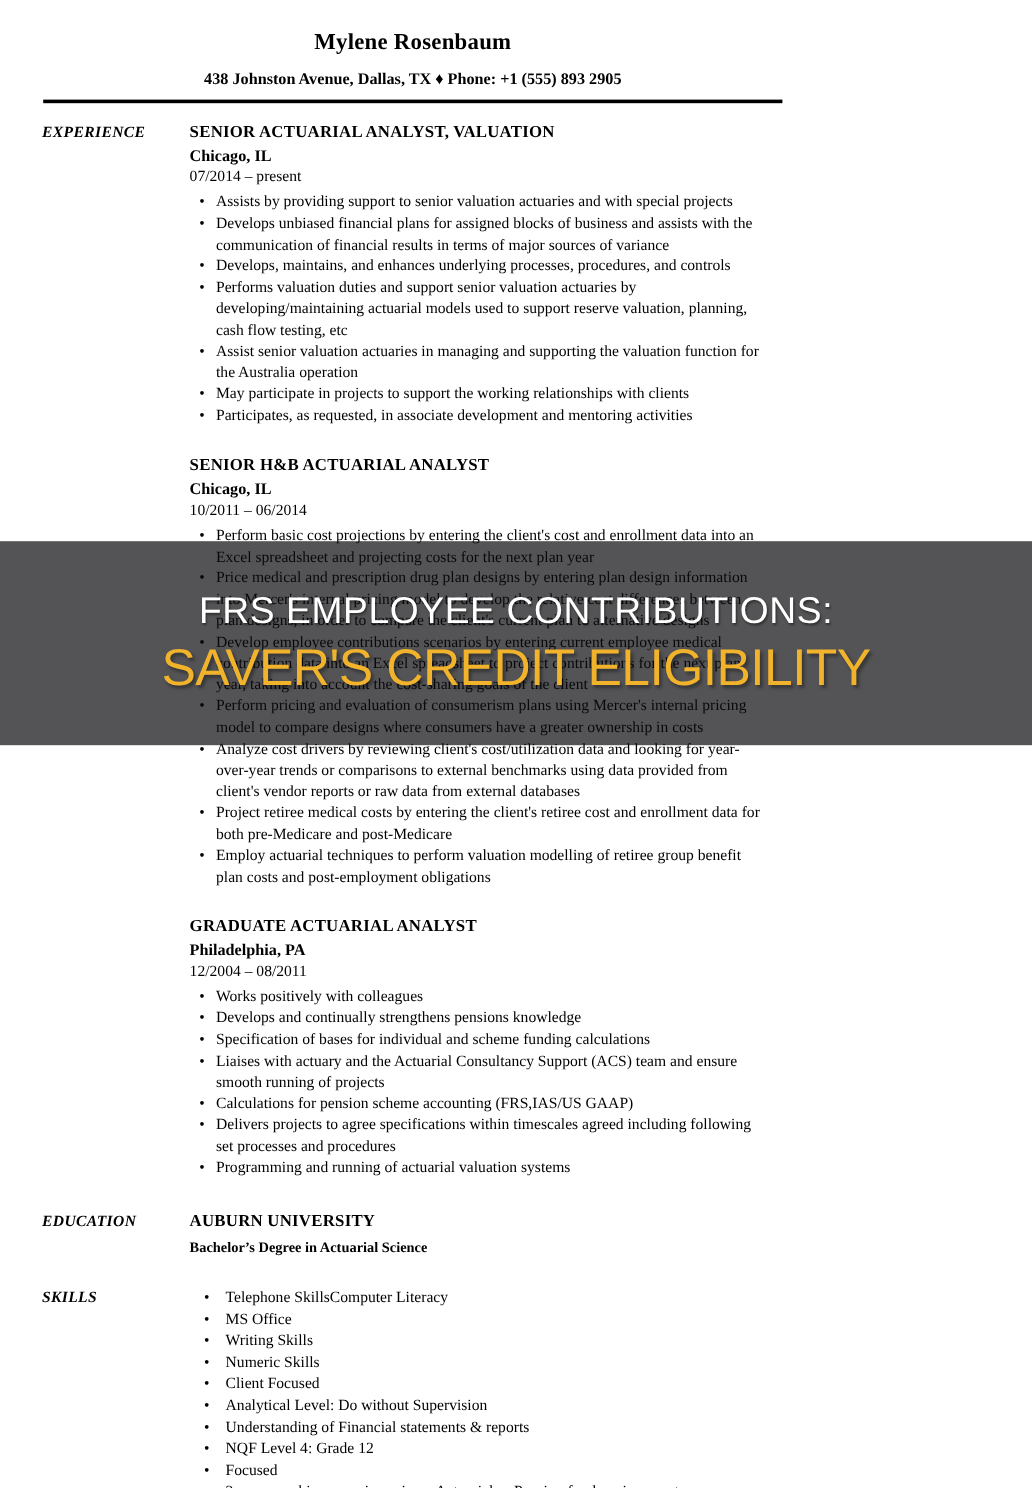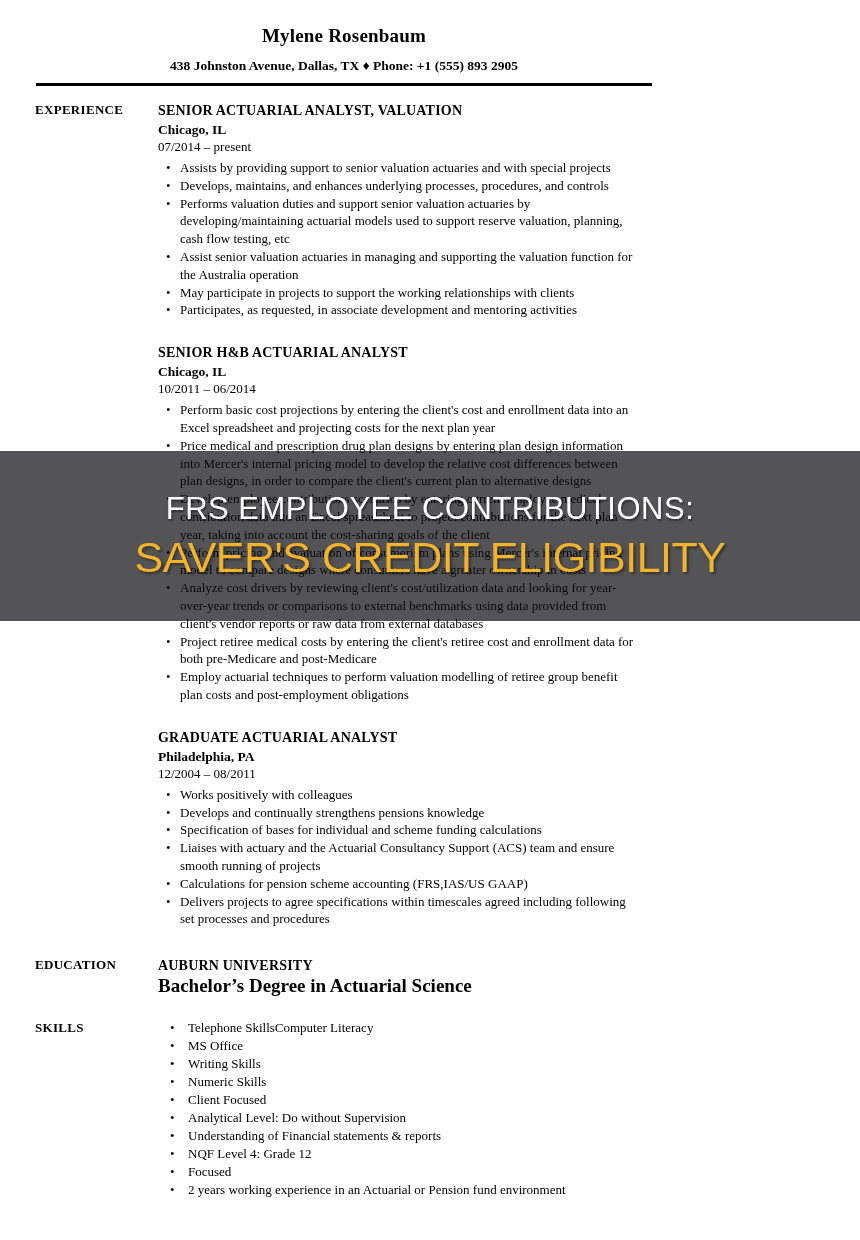--- a/index.html
+++ b/index.html
@@ -21,38 +21,39 @@
 
   
   .section { display:flex; align-items:flex-start; }
   .section.experience { margin-top:15px; }
   .section.education { margin-top:28px; }
   .section.skills { margin-top:24px; }
   .sec-label {
     flex:0 0 158px; box-sizing:border-box; padding-left:35px;
     font-weight:bold; font-size:13px; letter-spacing:0.3px;
     padding-top:1px;
+    font-style:italic;
   }
   .sec-content { flex:1; padding-right:46px; }
 
   .job { margin-bottom:24px; }
   .job:last-child { margin-bottom:0; }
   .job-title { font-weight:bold; font-size:14px; letter-spacing:0.2px; line-height:19px; }
   .job-loc { font-weight:bold; font-size:13.5px; line-height:18px; margin-top:1px; }
   .job-dates { font-size:13px; line-height:16px; }
 
   ul.bullets { list-style:none; margin:4px 0 0 0; padding:0; }
   ul.bullets li {
     position:relative; padding-left:22px;
     font-size:13px; line-height:17.8px;
   }
   ul.bullets li::before { content:"\2022"; position:absolute; left:8px; }
 
   .edu-school { font-weight:bold; font-size:14px; letter-spacing:0.2px; line-height:19px; }
-  .edu-degree { font-weight:bold; font-size:19px; line-height:18px; margin-top:2px; }
+  .edu-degree { font-weight:bold; font-size:12px; line-height:18px; margin-top:2px; }
 
   ul.skill-list { list-style:none; margin:0; padding:0; }
   ul.skill-list li {
     position:relative; padding-left:30px;
     font-size:13px; line-height:18px;
   }
   ul.skill-list li::before { content:"\2022"; position:absolute; left:12px; }
 
   
   .overlay {
@@ -91,20 +92,21 @@
   <div class="section experience">
     <div class="sec-label">EXPERIENCE</div>
     <div class="sec-content">
 
       <div class="job">
         <div class="job-title">SENIOR ACTUARIAL ANALYST, VALUATION</div>
         <div class="job-loc">Chicago, IL</div>
         <div class="job-dates">07/2014 – present</div>
         <ul class="bullets">
           <li>Assists by providing support to senior valuation actuaries and with special projects</li>
+          <li>Develops unbiased financial plans for assigned blocks of business and assists with the communication of financial results in terms of major sources of variance</li>
           <li>Develops, maintains, and enhances underlying processes, procedures, and controls</li>
           <li>Performs valuation duties and support senior valuation actuaries by developing/maintaining actuarial models used to support reserve valuation, planning, cash flow testing, etc</li>
           <li>Assist senior valuation actuaries in managing and supporting the valuation function for the Australia operation</li>
           <li>May participate in projects to support the working relationships with clients</li>
           <li>Participates, as requested, in associate development and mentoring activities</li>
         </ul>
       </div>
 
       <div class="job">
         <div class="job-title">SENIOR H&amp;B ACTUARIAL ANALYST</div>
@@ -125,20 +127,21 @@
         <div class="job-title">GRADUATE ACTUARIAL ANALYST</div>
         <div class="job-loc">Philadelphia, PA</div>
         <div class="job-dates">12/2004 – 08/2011</div>
         <ul class="bullets">
           <li>Works positively with colleagues</li>
           <li>Develops and continually strengthens pensions knowledge</li>
           <li>Specification of bases for individual and scheme funding calculations</li>
           <li>Liaises with actuary and the Actuarial Consultancy Support (ACS) team and ensure smooth running of projects</li>
           <li>Calculations for pension scheme accounting (FRS,IAS/US GAAP)</li>
           <li>Delivers projects to agree specifications within timescales agreed including following set processes and procedures</li>
+          <li>Programming and running of actuarial valuation systems</li>
         </ul>
       </div>
 
     </div>
   </div>
 
   <div class="section education">
     <div class="sec-label">EDUCATION</div>
     <div class="sec-content">
       <div class="edu-school">AUBURN UNIVERSITY</div>

